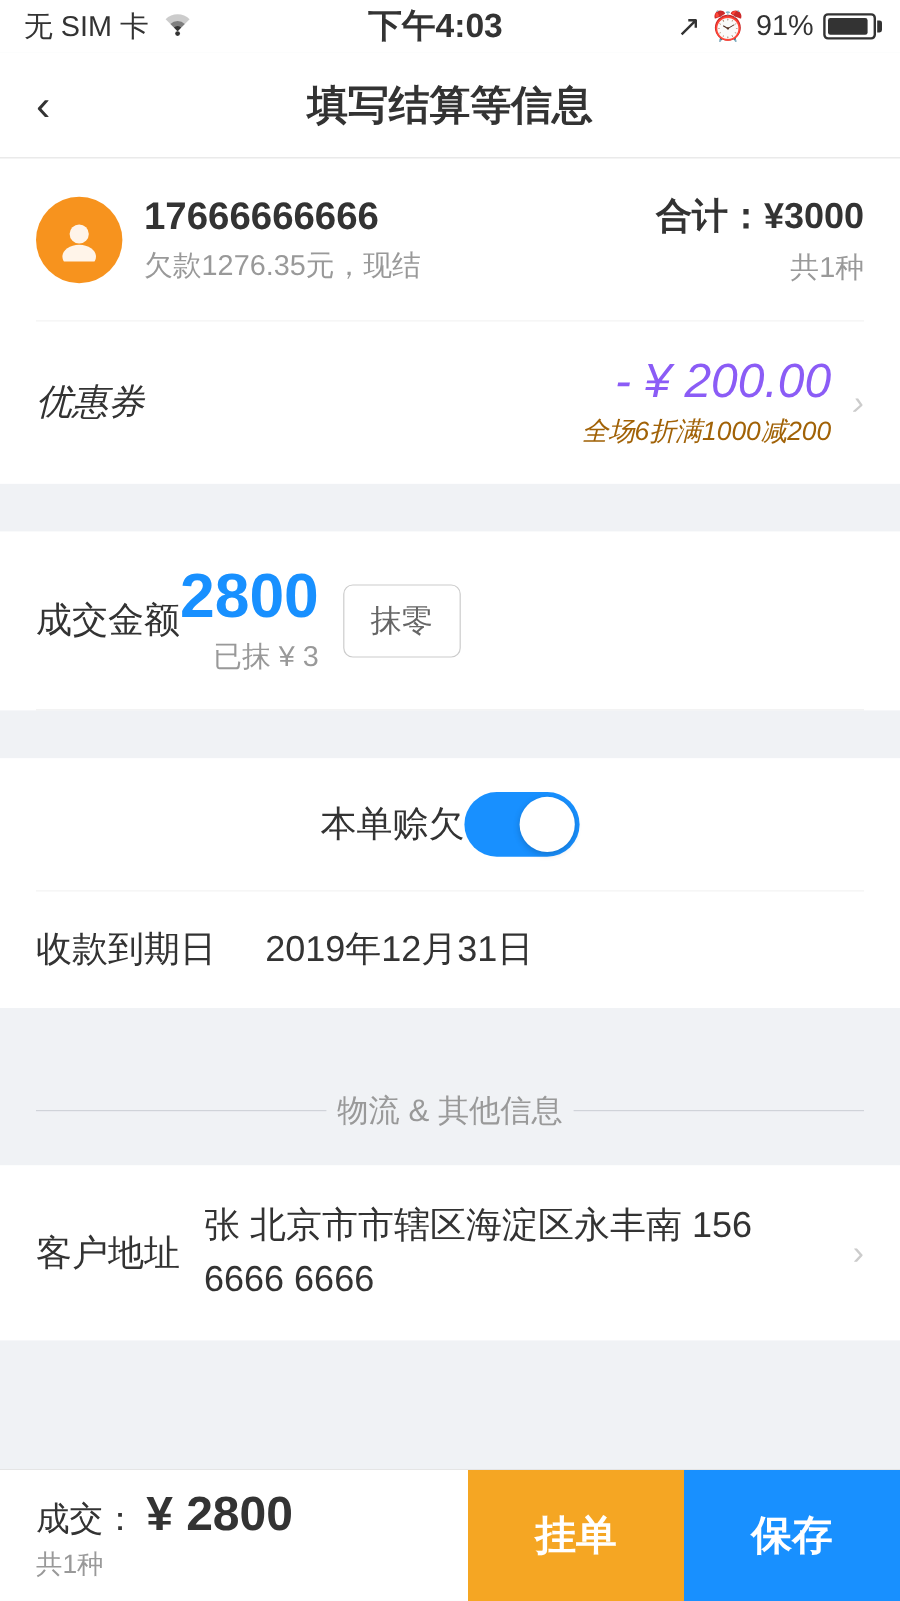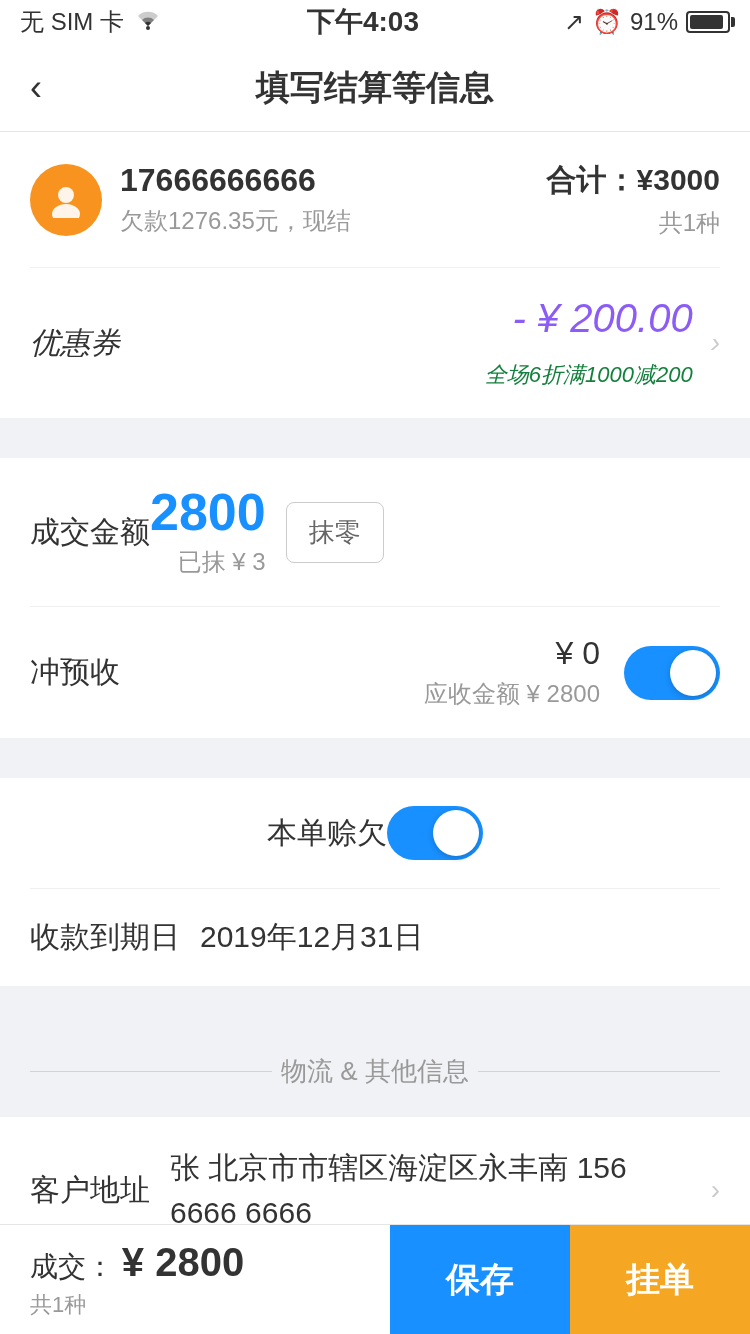--- a/index.html
+++ b/index.html
@@ -131,21 +131,21 @@
     .coupon-label { font-size: 30px; color: #333; }
     .coupon-right {
       display: flex;
       align-items: center;
       gap: 10px;
     }
     .coupon-value {
       text-align: right;
     }
     .coupon-amount { font-size: 40px; color: #8b5cf6; font-weight: 500; }
-    .coupon-desc { font-size: 22px; color: #15803d; margin-top: 19px; }
+    .coupon-desc { font-size: 22px; color: #a16207; margin-top: 4px; }
     .chevron-right { font-size: 28px; color: #ccc; margin-left: 8px; }
 
     
     .gray-gap {
       height: 20px;
       background: #f0f2f5;
     }
 
     
     .form-section {
@@ -225,21 +225,21 @@
       padding: 28px 30px;
       background: #fff;
     }
 
     
     .date-row {
       display: flex;
       align-items: center;
       padding: 28px 30px;
       background: #fff;
-      gap: 20px;
+      gap: 41px;
     }
     .date-label { font-size: 30px; color: #333; }
     .date-value { font-size: 30px; color: #333; }
 
     
     .section-label {
       display: flex;
       align-items: center;
       justify-content: center;
       padding: 28px 30px;
@@ -380,32 +380,20 @@
         <div class="amount-value-wrap">
           <div class="amount-big">2800</div>
           <div class="amount-sub">已抹  ¥ 3</div>
         </div>
         <button class="round-btn">抹零</button>
       </div>
     </div>
 
     <div class="divider"></div>
 
-    <div class="prepaid-row">
-      <span class="row-label">冲预收</span>
-      <div class="prepaid-right">
-        <div class="prepaid-value-wrap">
-          <div class="prepaid-amount">¥ 0</div>
-          <div class="prepaid-sub">应收金额 ¥ 2800</div>
-        </div>
-        <div class="toggle on">
-          <div class="toggle-knob"></div>
-        </div>
-      </div>
-    </div>
   </div>
 
   <div class="gray-gap"></div>
 
   <div class="form-section">
     <div class="credit-row">
       <span class="row-label">本单赊欠</span>
       <div class="toggle on">
         <div class="toggle-knob"></div>
       </div>
@@ -439,15 +427,15 @@
 </div>
 
 <div class="bottom-bar">
   <div class="bottom-summary">
     <div>
       <span>成交：</span>
       <span class="bottom-amount">¥ 2800</span>
     </div>
     <div class="bottom-count">共1种</div>
   </div>
+  <div class="bottom-btn btn-hold">挂单</div>
   <div class="bottom-btn btn-save">保存</div>
-  <div class="bottom-btn btn-hold">挂单</div>
 </div>
 
 </body></html>

